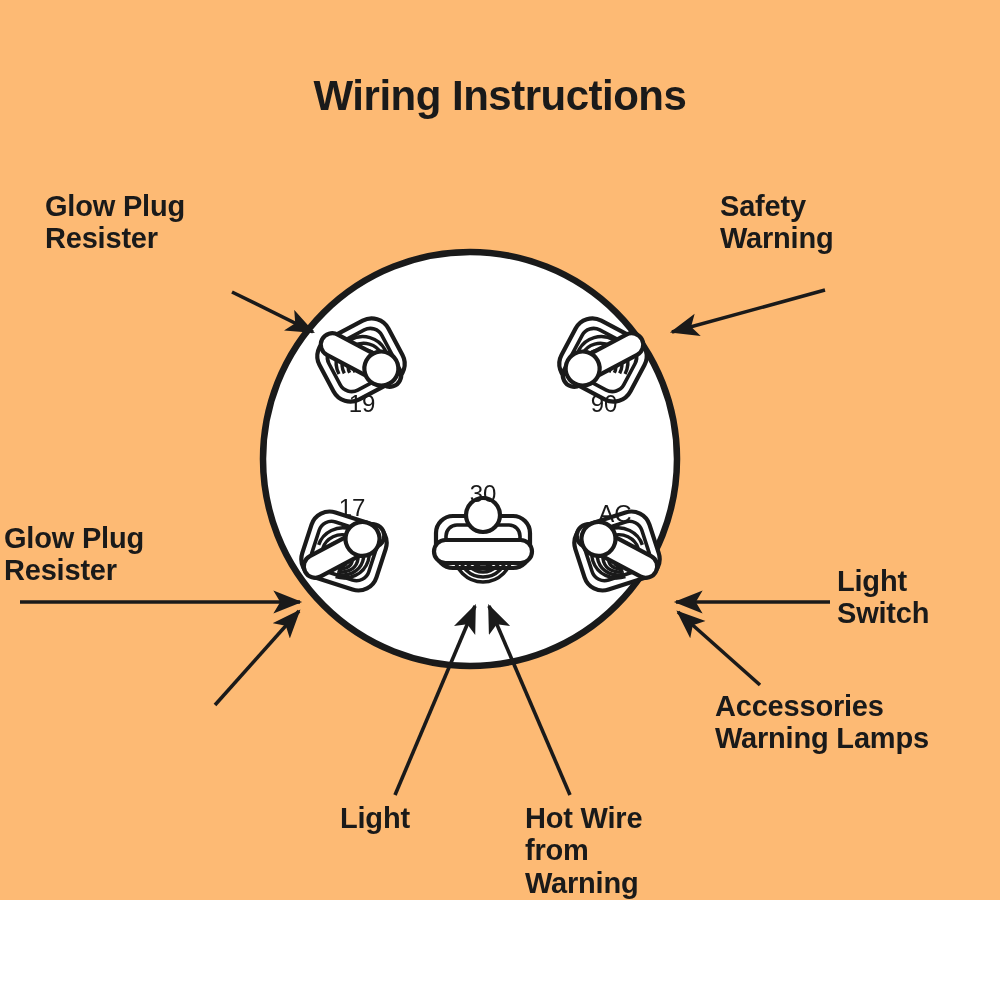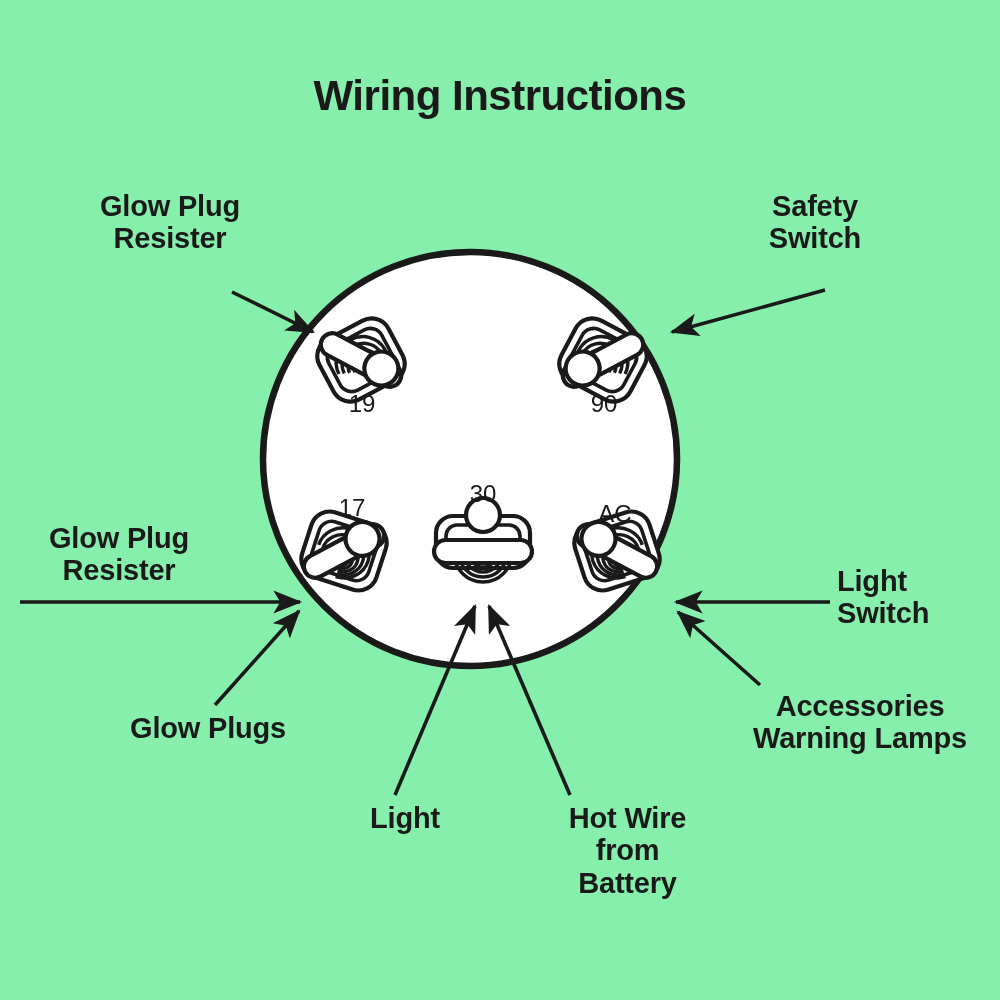--- a/index.html
+++ b/index.html
@@ -8,22 +8,22 @@
     padding: 0;
     background: #ffffff;
   }
   body {
     font-family: "Liberation Sans", sans-serif;
     color: #1a1a1a;
   }
   #stage {
     position: relative;
     width: 1000px;
-    height: 1000px;
-    background: #86efac;
+    height: 900px;
+    background: #fdba74;
     overflow: hidden;
   }
   #diagram-svg {
     position: absolute;
     left: 0;
     top: 0;
     width: 1000px;
     height: 1000px;
     display: block;
   }
@@ -38,21 +38,21 @@
   }
   .title-text {
     font-size: 42px;
     font-weight: bold;
     letter-spacing: -0.5px;
     text-align: center;
   }
   .callout {
     font-size: 29px;
   }
-  .ctr  { text-align: center; }
+  .ctr  { text-align: left; }
   .lft  { text-align: left; }
   .term-num {
     position: absolute;
     font-family: "Liberation Sans", sans-serif;
     font-weight: normal;
     font-size: 24px;
     color: #1a1a1a;
     text-align: center;
     letter-spacing: 0px;
   }
@@ -158,32 +158,31 @@
   <div class="term-num" style="left:336px; top:390px; width:52px;">19</div>
   <div class="term-num" style="left:578px; top:390px; width:52px;">90</div>
   <div class="term-num" style="left:326px; top:494px; width:52px;">17</div>
   <div class="term-num" style="left:457px; top:480px; width:52px;">30</div>
   <div class="term-num" style="left:584px; top:500px; width:62px;">AC</div>
 
   <div class="dlabel callout ctr" style="left:45px; top:190px; width:250px;">Glow Plug
 Resister</div>
 
   <div class="dlabel callout ctr" style="left:720px; top:190px; width:190px;">Safety
-Switch</div>
+Warning</div>
 
   <div class="dlabel callout ctr" style="left:4px; top:522px; width:230px;">Glow Plug
 Resister</div>
 
-  <div class="dlabel callout ctr" style="left:88px; top:712px; width:240px;">Glow Plugs</div>
 
   <div class="dlabel callout ctr" style="left:340px; top:802px; width:130px;">Light</div>
 
   <div class="dlabel callout ctr" style="left:525px; top:802px; width:205px;">Hot Wire
 from
-Battery</div>
+Warning</div>
 
   <div class="dlabel callout lft" style="left:837px; top:565px; width:175px;">Light
 Switch</div>
 
   <div class="dlabel callout ctr" style="left:715px; top:690px; width:290px;">Accessories
 Warning Lamps</div>
 
 </div>
 
 </body></html>

